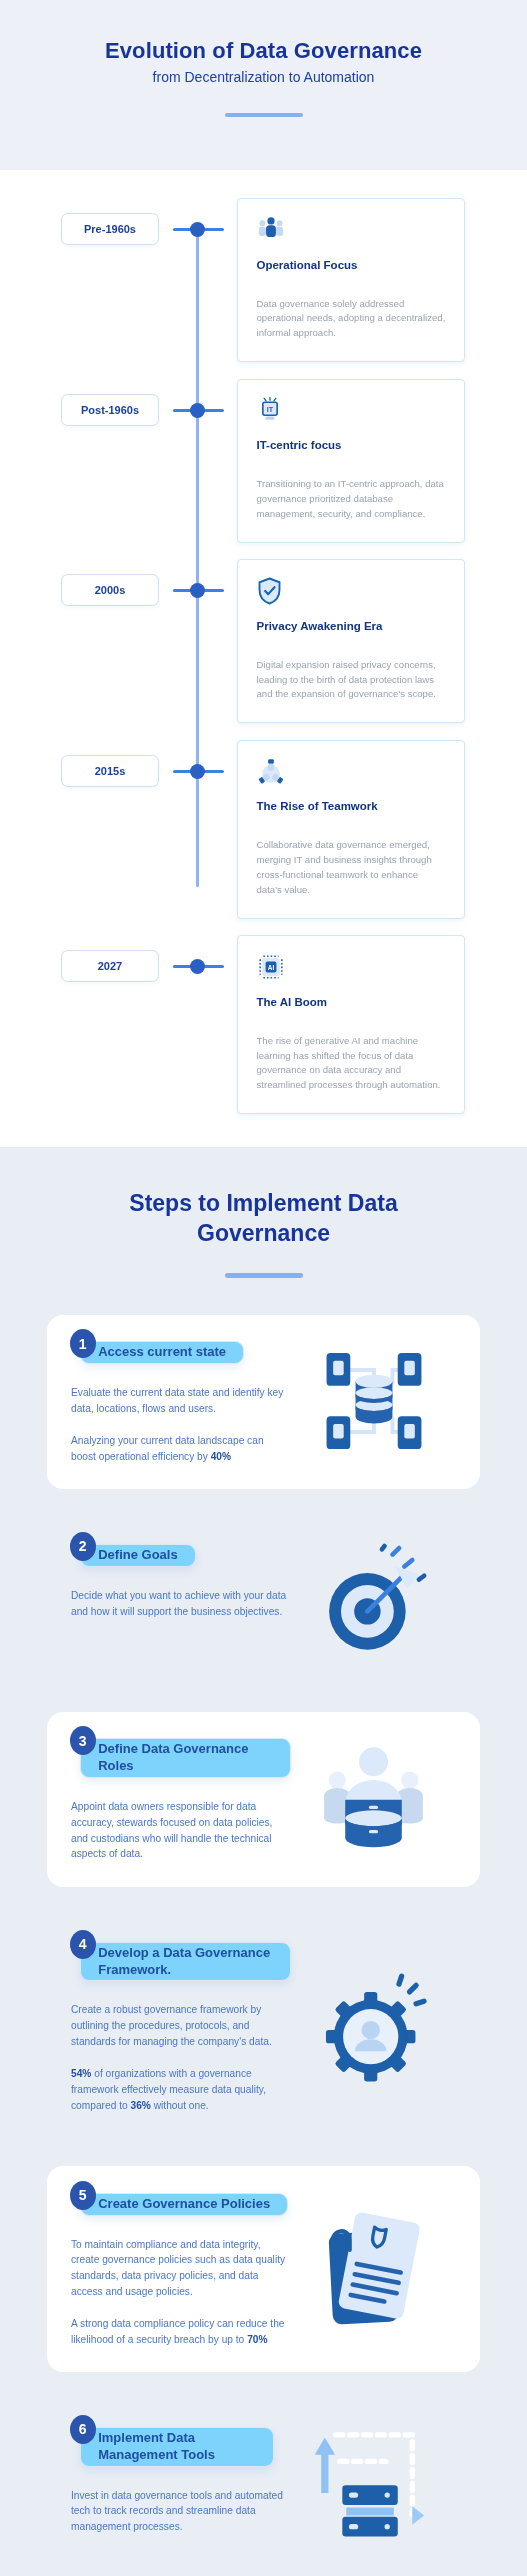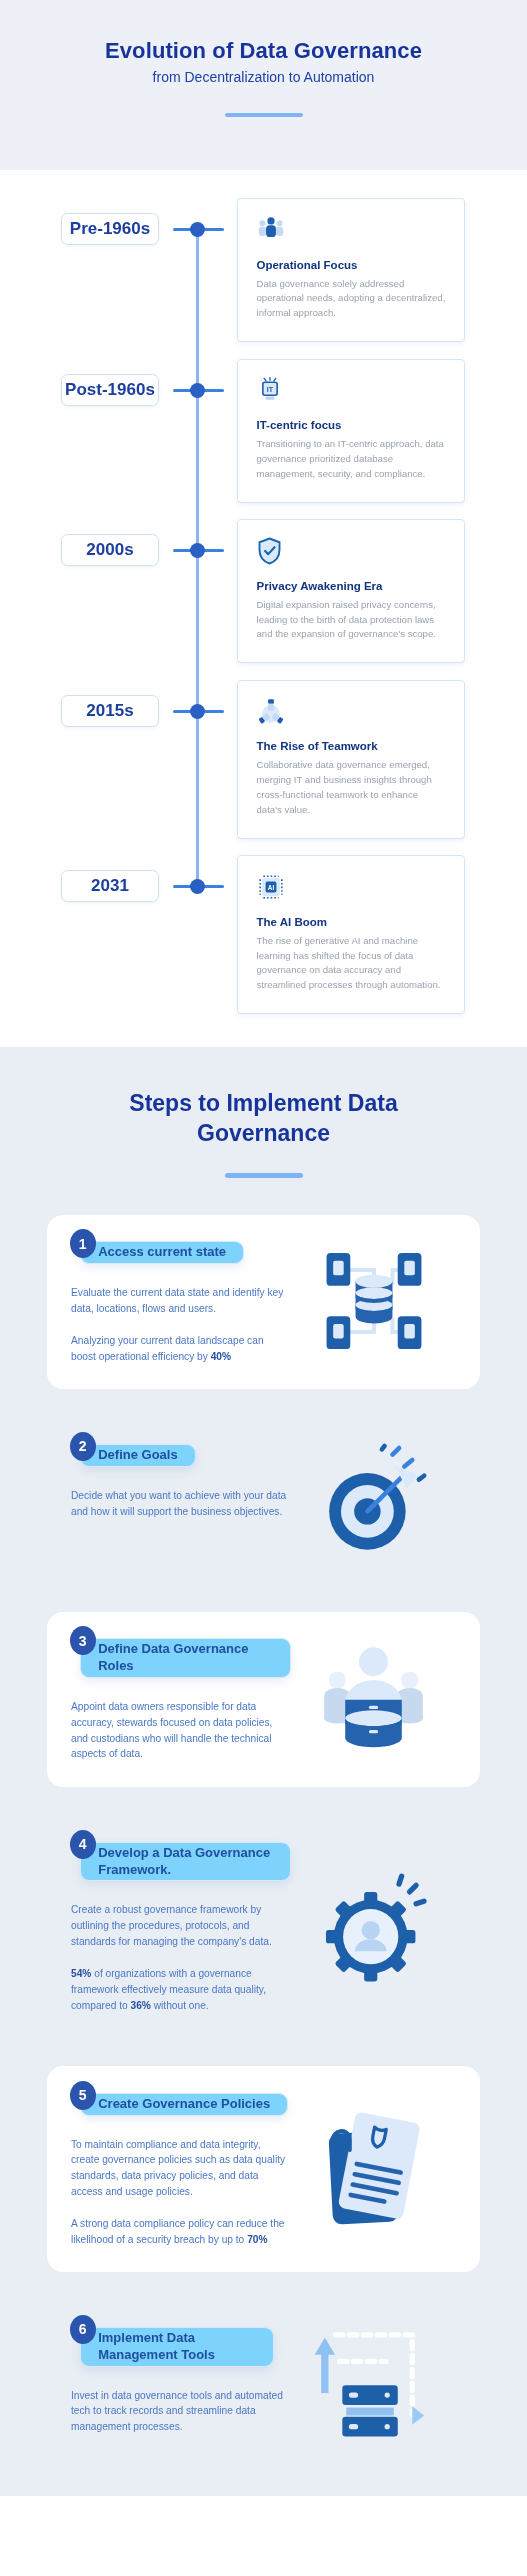--- a/index.html
+++ b/index.html
@@ -21,35 +21,35 @@
   .accent-bar { width:78px; height:4.6px; border-radius:2.6px; background:#7fb3f5; margin:28px auto 0; }
 
   
   .sec-timeline { background:#ffffff; position:relative; padding:28px 0 16px; }
   .v-line { position:absolute; left:196px; top:59px; height:658px; width:3.3px; background:#8fb3ef; border-radius:2px; }
   .t-row { position:relative; margin-bottom:16.5px; }
   .t-label {
     position:absolute; left:61px; top:15px; width:98px; height:32px;
     background:#fff; border:0.7px solid #cfe0f2; border-radius:6.6px;
     display:flex; align-items:center; justify-content:center;
-    font-weight:bold; font-size:17px; color:#1c3f9e;
+    font-weight:bold; font-size:11px; color:#1c3f9e;
     box-shadow:0 1.3px 4px rgba(60,100,180,.06);
     box-sizing:border-box;
   }
   .t-hline { position:absolute; left:173px; top:30px; width:51px; height:3.3px; border-radius:2px; background:#3b82e0; }
   .t-dot { position:absolute; left:190px; top:24px; width:15px; height:15px; border-radius:50%; background:#2a5fc4; }
   .t-card {
     margin-left:237px; width:228px; box-sizing:border-box;
     background:#fff; border:1px solid #cfe7f8; border-radius:4px;
     padding:17px 18.5px 20px;
     box-shadow:0 2px 5.3px rgba(120,160,220,.12);
   }
   .ticon { height:28px; display:flex; align-items:flex-start; }
   .t-title { margin-top:14.5px; font-size:11.5px; font-weight:bold; color:#12357f; }
-  .t-desc { margin-top:6px; font-size:9.6px; line-height:1.55; color:#9aa3b1; }
+  .t-desc { margin-top:26px; font-size:9.6px; line-height:1.55; color:#9aa3b1; }
 
   
   .sec-steps { background:#e9eef5; padding:41px 0 1.3px; }
   .steps-title { text-align:center; font-size:23px; font-weight:bold; color:#16349c; line-height:1.32; margin:0; }
   .steps-bar { width:78px; height:4.6px; border-radius:2.6px; background:#7fb3f5; margin:25px auto 0; }
   .step-box { margin:0 47px 28px; padding:22.4px 24px 25px; border-radius:16px; display:flex; box-sizing:border-box; }
   .step-box.card { background:#ffffff; }
   .step-box.first { margin-top:37px; }
   .step-left { flex:1; min-width:0; }
   .step-right { width:165px; display:flex; align-items:center; justify-content:center; }
@@ -167,21 +167,21 @@
             <rect x="17" y="11" width="10" height="10" rx="4" fill="#c3d9f4"></rect>
           </g>
         </svg>
       </div>
       <div class="t-title">The Rise of Teamwork</div>
       <div class="t-desc">Collaborative data governance emerged, merging IT and business insights through cross-functional teamwork to enhance data's value.</div>
     </div>
   </div>
 
   <div class="t-row">
-    <div class="t-label">2031</div>
+    <div class="t-label">2027</div>
     <div class="t-hline"></div>
     <div class="t-dot"></div>
     <div class="t-card">
       <div class="ticon">
         <svg width="28" height="28" viewBox="0 0 44 44">
           <g stroke="#1d5fae" stroke-width="2.5" stroke-dasharray="2.5 3.2">
             <line x1="10" y1="5" x2="34" y2="5"></line>
               <line x1="10" y1="39" x2="34" y2="39"></line>
             <line x1="5" y1="10" x2="5" y2="34"></line>
               <line x1="39" y1="10" x2="39" y2="34"></line>

